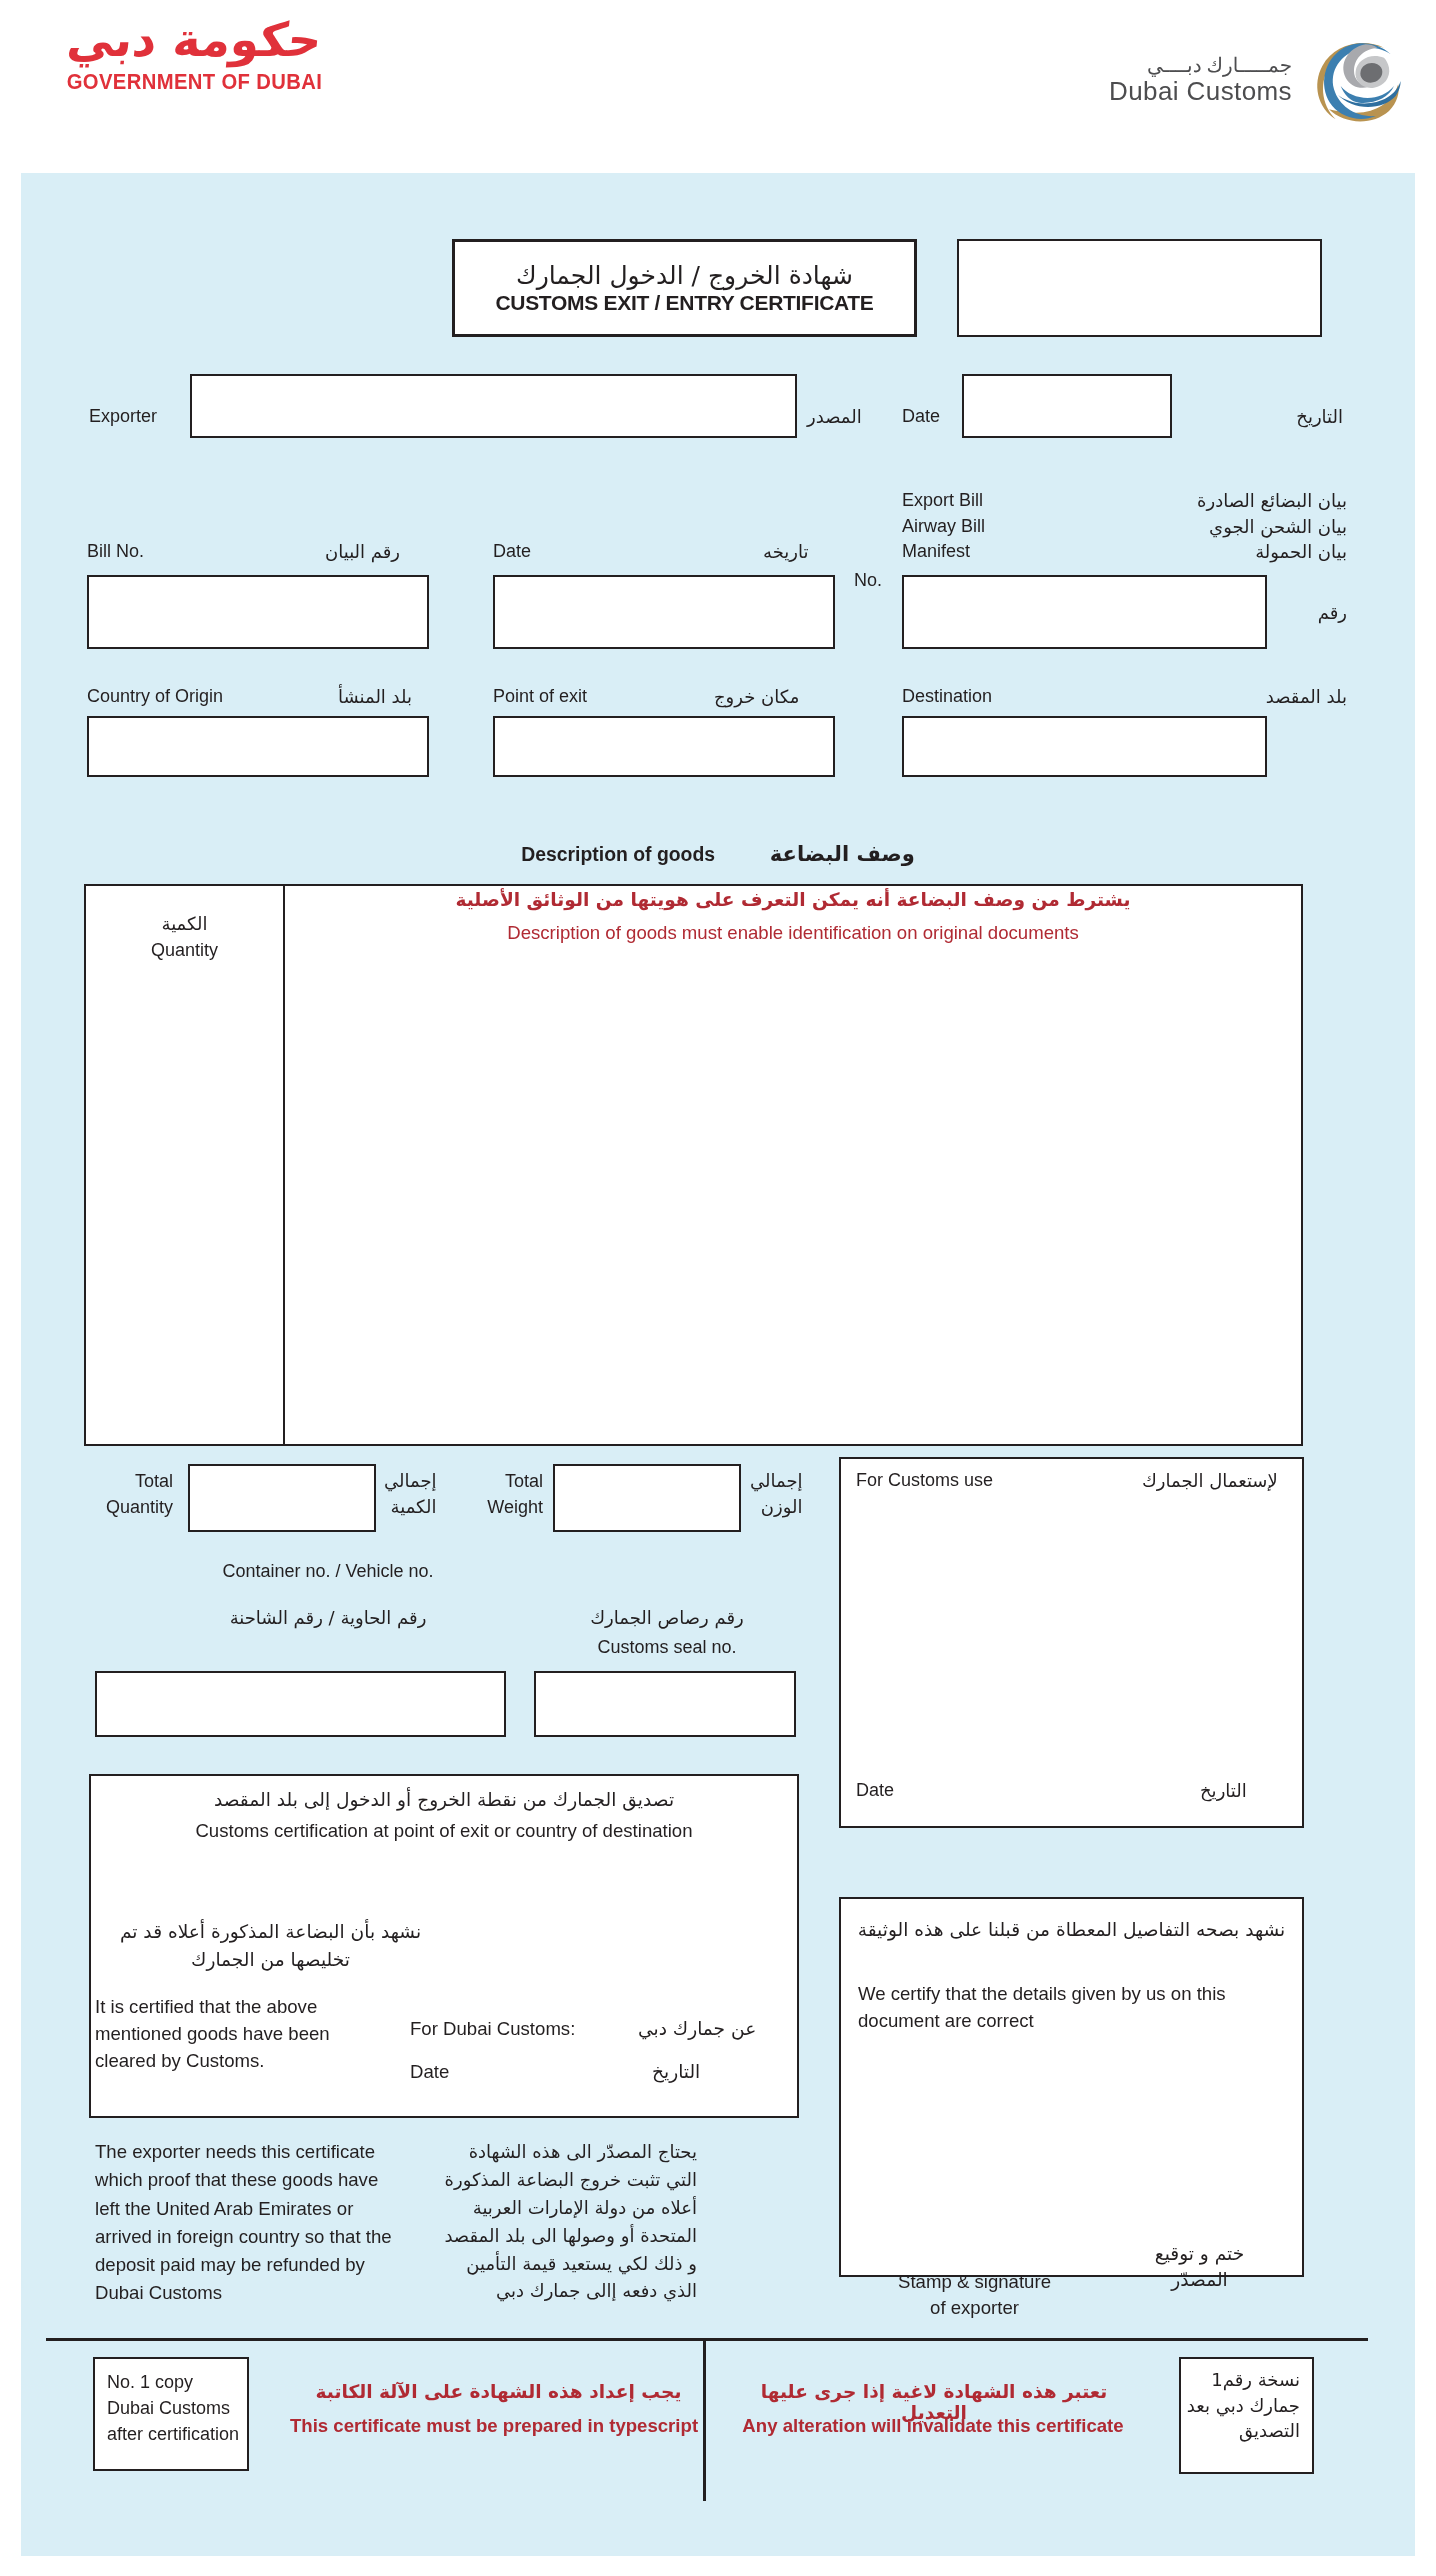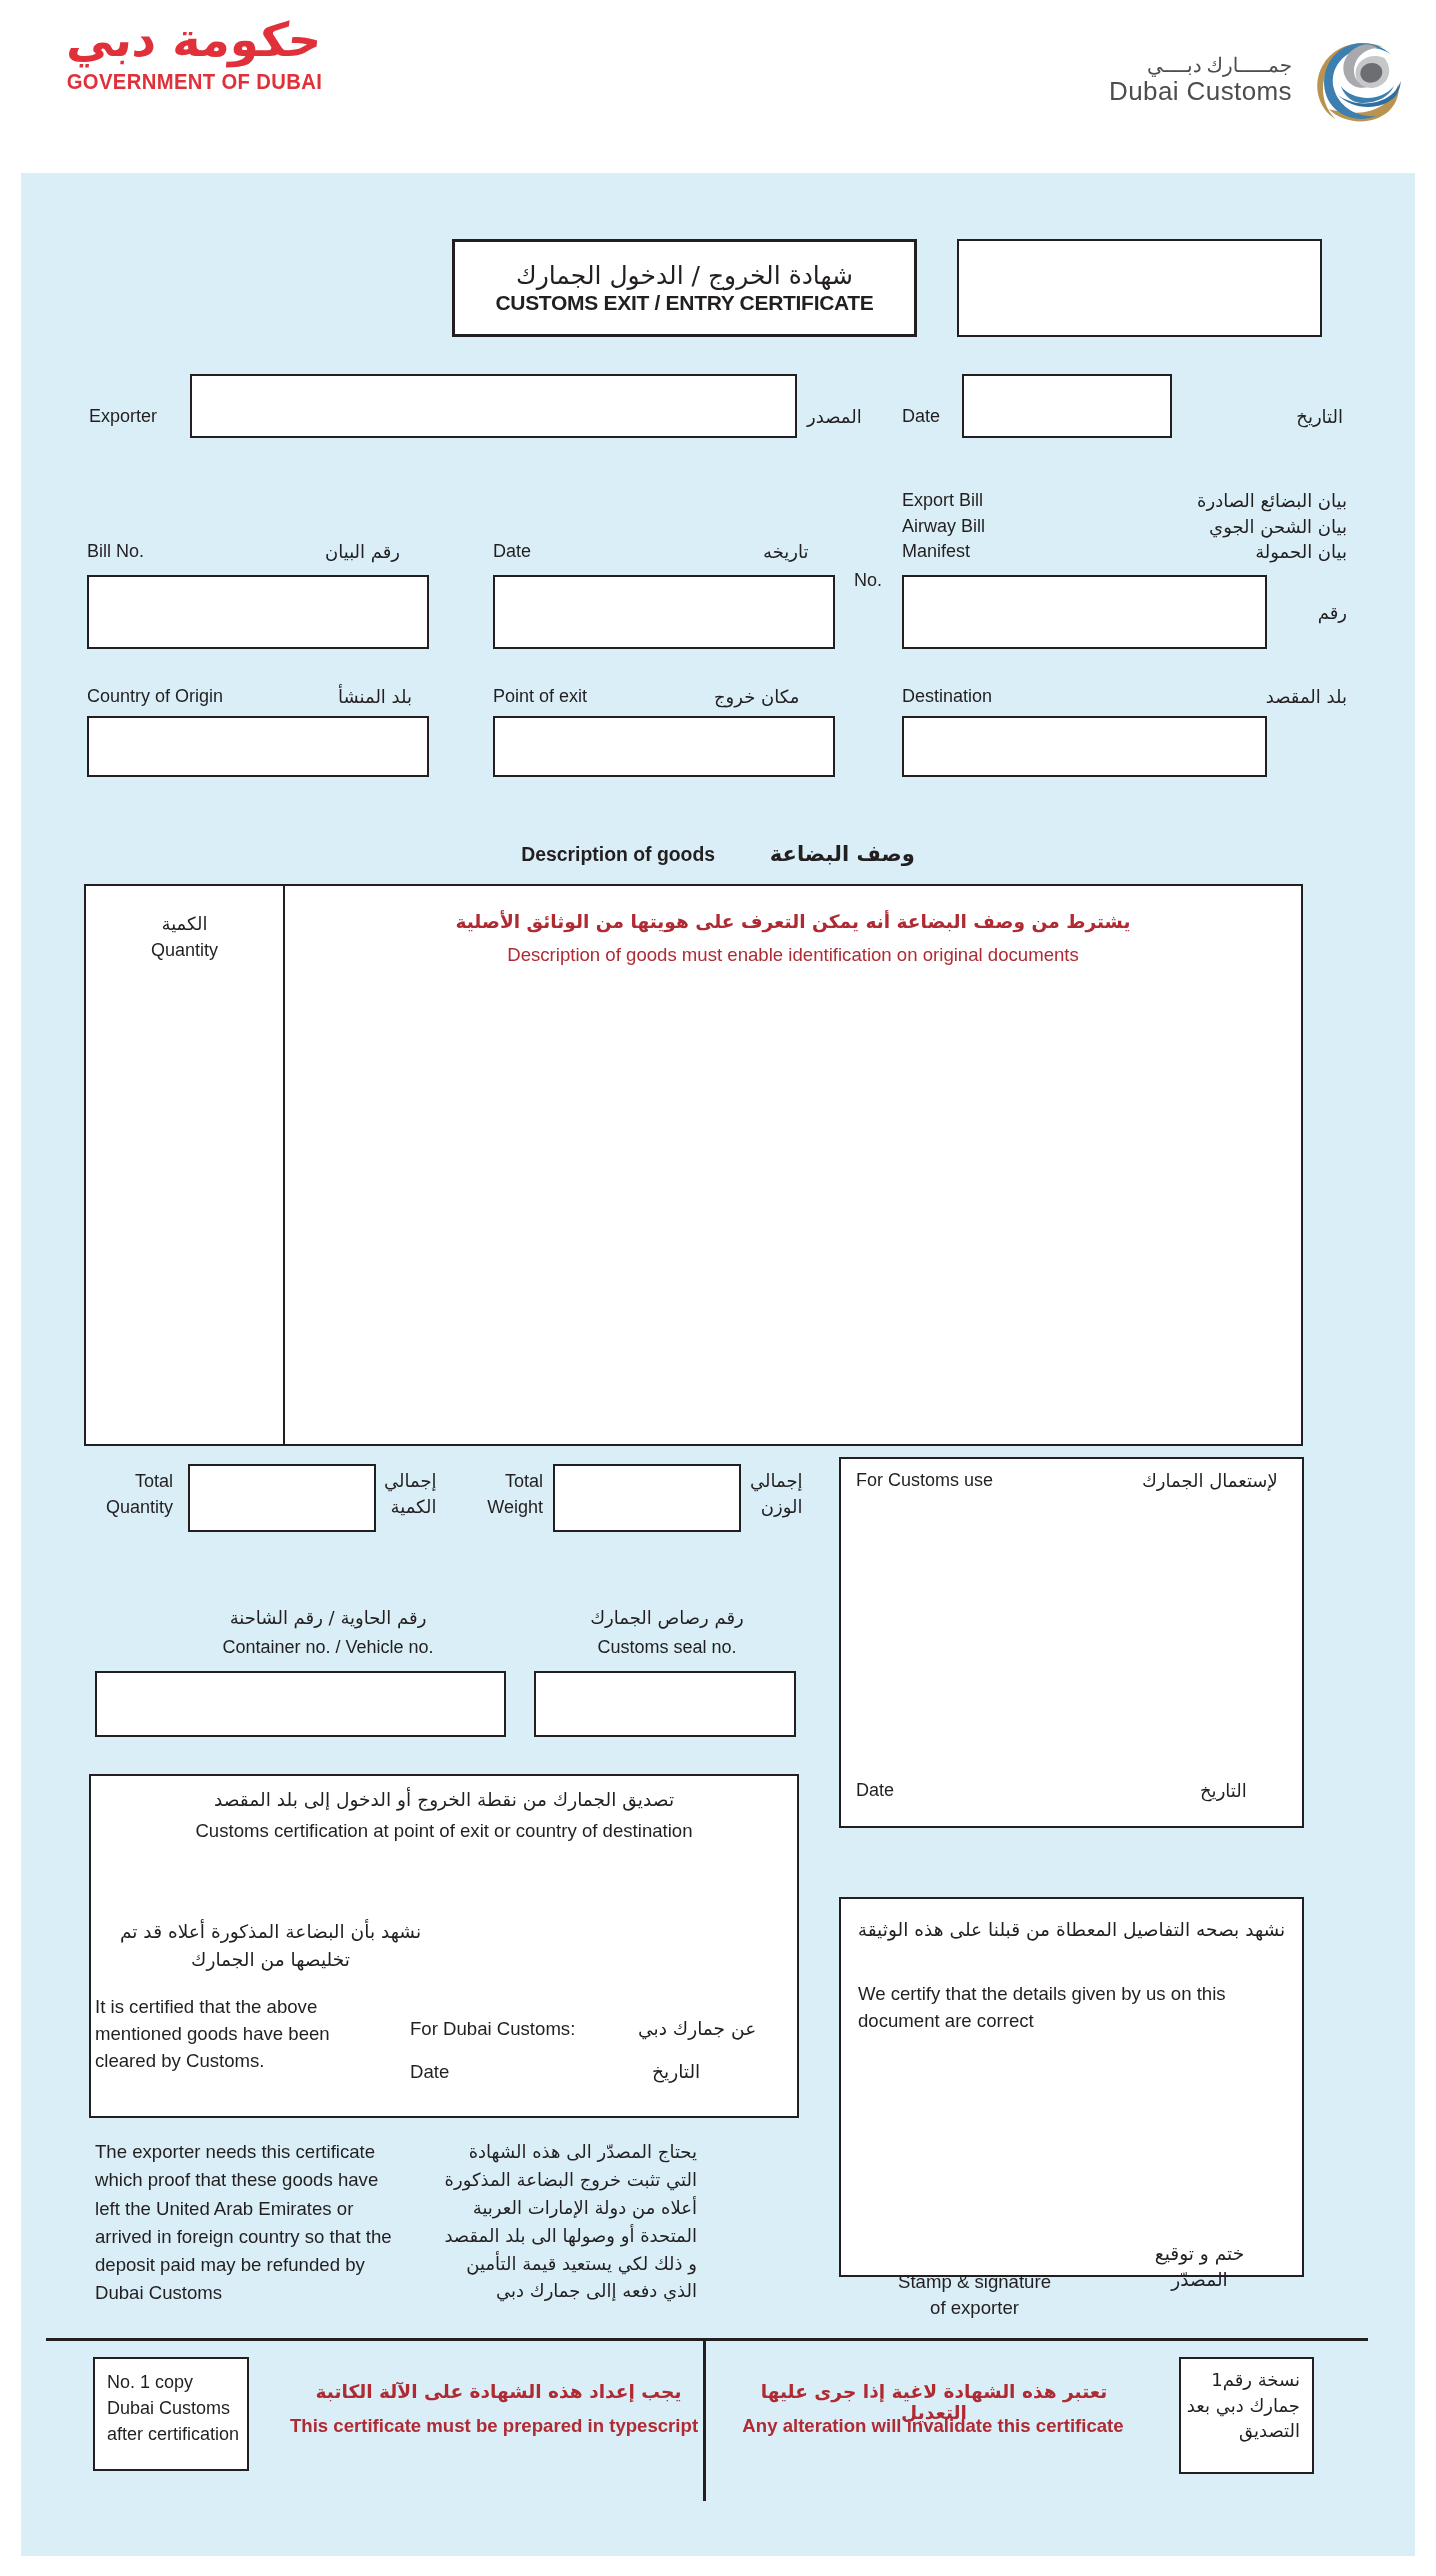--- a/index.html
+++ b/index.html
@@ -176,21 +176,21 @@
   }
   .desc-qty-col {
     width: 199px;
     border-right: 2.5px solid #231f20;
     padding-top: 25px;
     text-align: center;
     line-height: 1.45;
   }
   .desc-qty-col .ar { font-family:"DejaVu Sans",sans-serif; font-size:18px; direction:rtl; }
   .desc-qty-col .en { font-size:18px; }
-  .desc-body { flex:1; padding-top:22px; text-align:center; }
+  .desc-body { flex:1; text-align:center; }
   .desc-warn-ar {
     font-family:"DejaVu Sans",sans-serif;
     font-size:18.6px; font-weight:bold; color:#b02a33;
     direction:rtl; line-height:1.5;
   }
   .desc-warn-en {
     font-size:18.6px; color:#b02a33; margin-top:8.4px;
   }
 
   
@@ -207,21 +207,21 @@
     width:465px; height:371px;
     background:#fff; border:2.5px solid #231f20;
   }
   .cu-en { position:absolute; left:856px; top:1470px; }
   .cu-ar { position:absolute; left:1142px; top:1470px; }
   .cu-date-en { position:absolute; left:856px; top:1780px; }
   .cu-date-ar { position:absolute; left:1200px; top:1780px; }
 
   
   .cont-ar { position:absolute; left:142px; top:1607px; width:372px; text-align:center; }
-  .cont-en { position:absolute; left:142px; top:1637px; width:372px; text-align:center; }
+  .cont-en { position:absolute; left:142px; top:1561px; width:372px; text-align:center; }
   .cont-box { position:absolute; left:95px; top:1671px; width:411px; height:66px; }
   .seal-ar { position:absolute; left:532px; top:1607px; width:270px; text-align:center; }
   .seal-en { position:absolute; left:532px; top:1637px; width:270px; text-align:center; }
   .seal-box { position:absolute; left:534px; top:1671px; width:262px; height:66px; }
 
   
   .cert-box {
     position:absolute; left:89px; top:1774px;
     width:710px; height:344px;
     background:#fff; border:2.5px solid #231f20;

